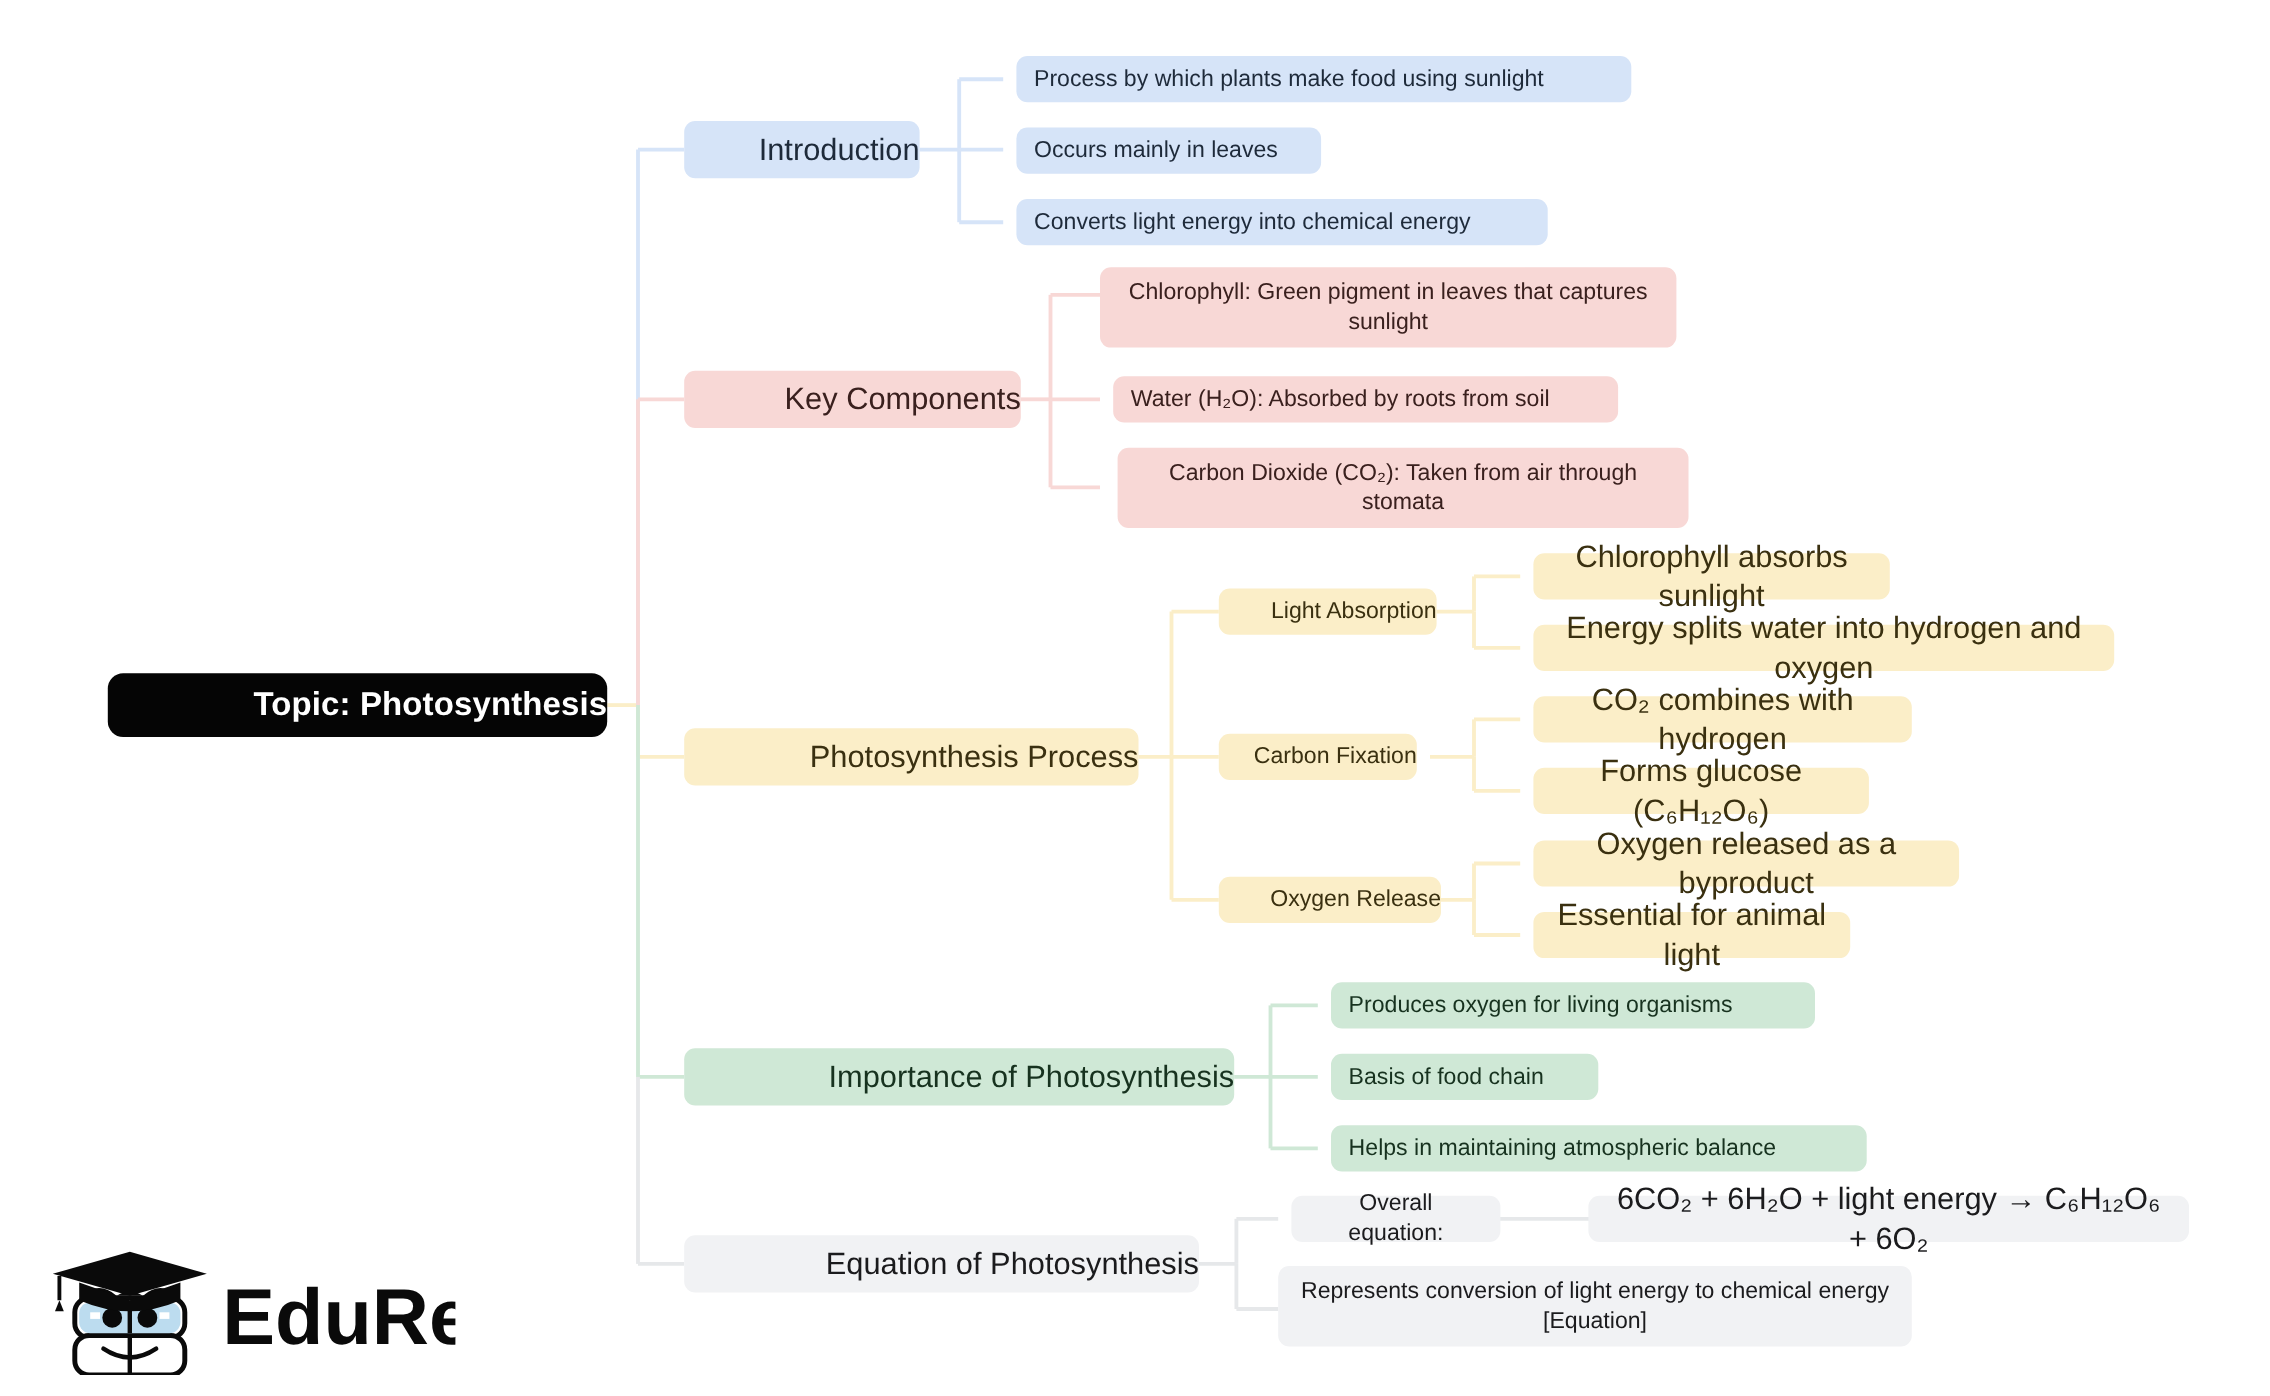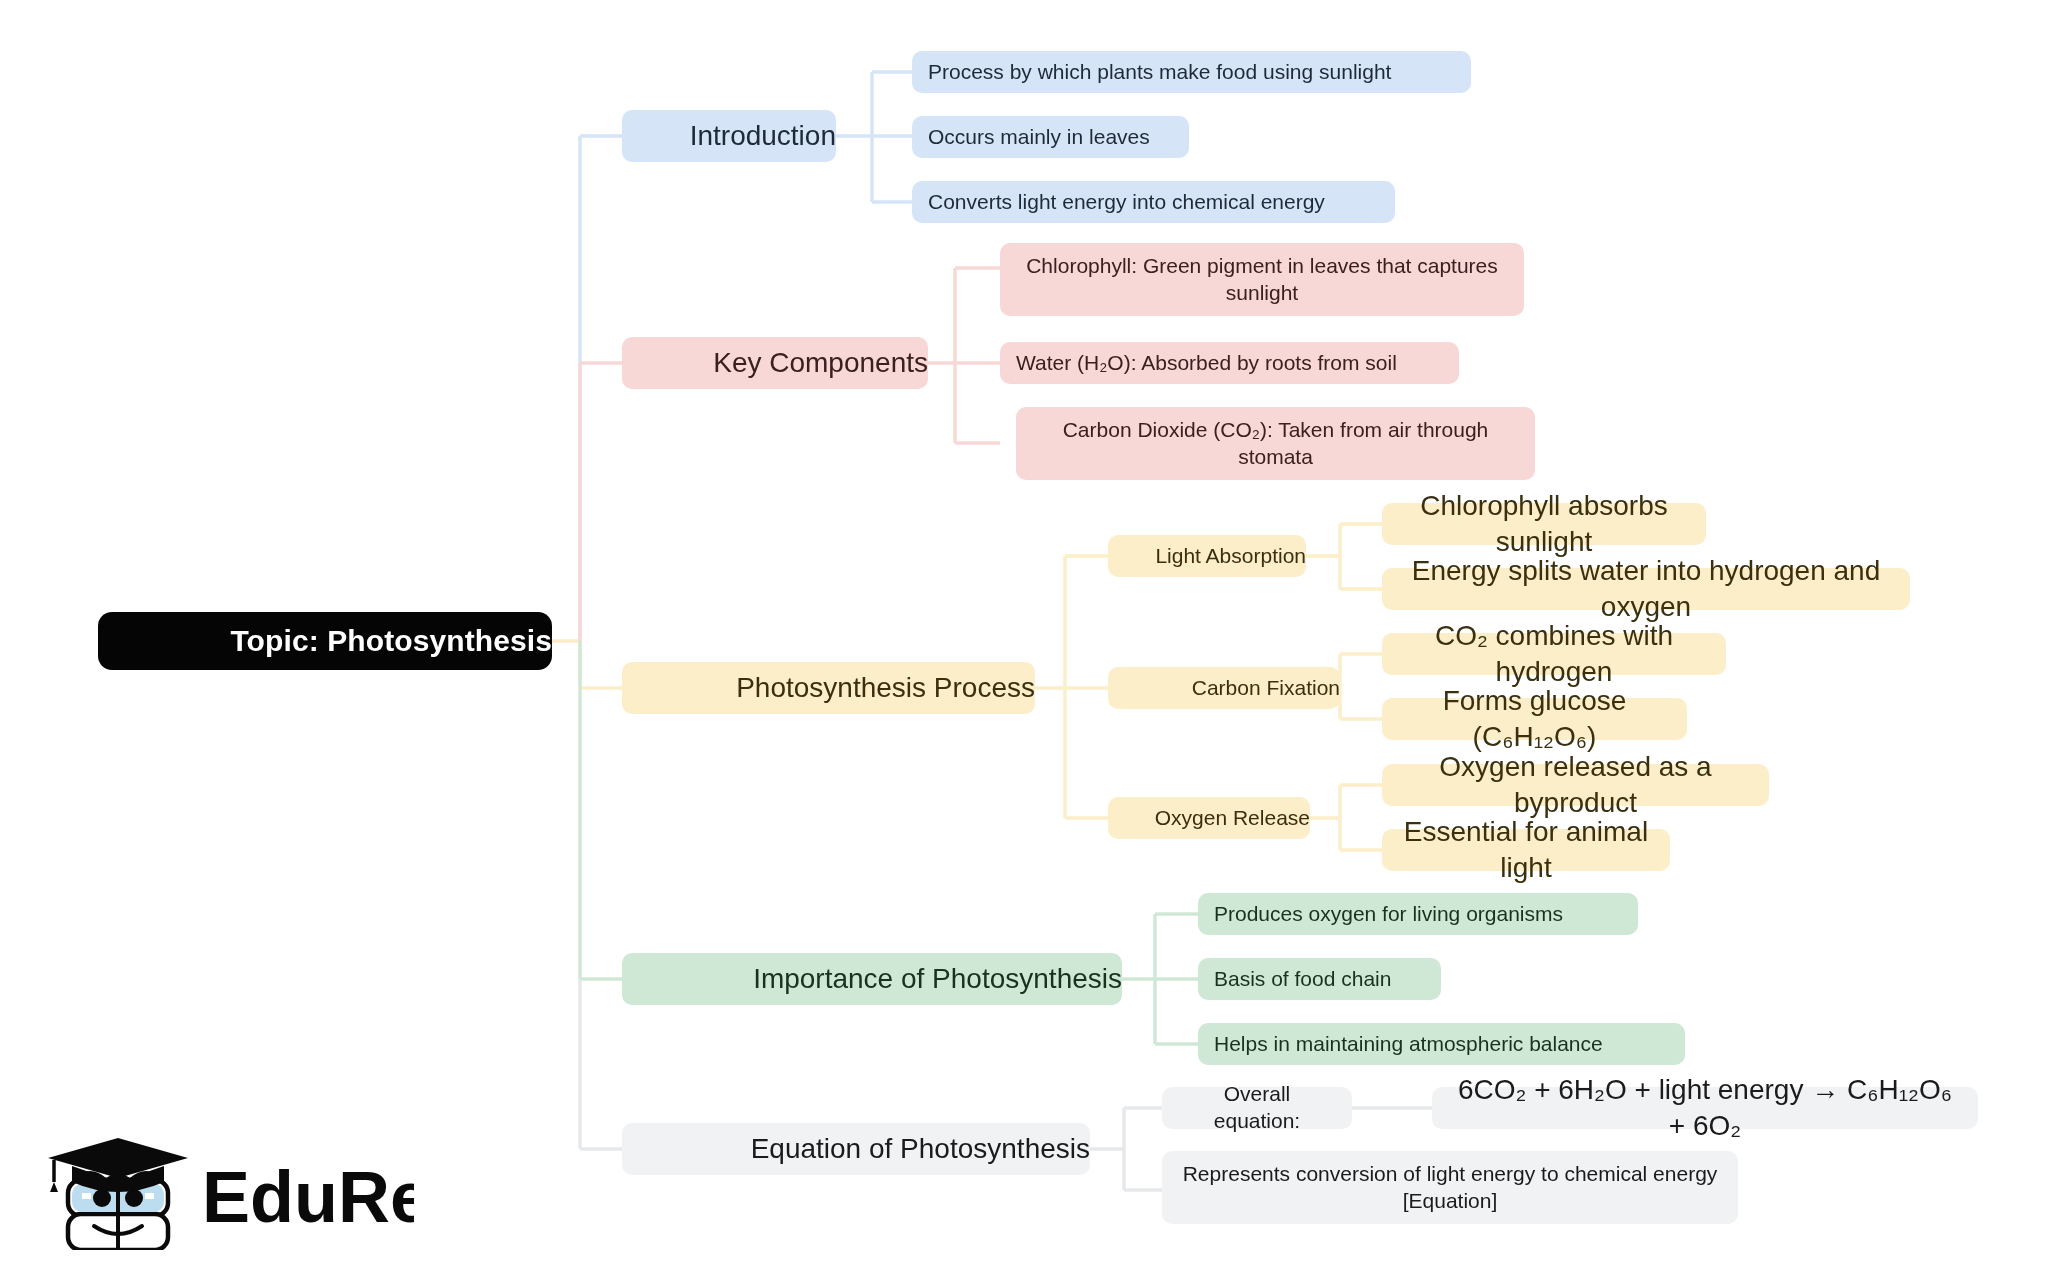--- a/index.html
+++ b/index.html
@@ -35,20 +35,21 @@
     display: flex;
     align-items: center;
     justify-content: flex-end;
     text-align: center;
     border-radius: 10px;
     line-height: 1.27;
     white-space: pre-wrap;
   }
   .node.left-align {
     justify-content: flex-start;
+    margin-left: 12px;
   }
   
   .n-root {
     background: #050505;
     color: #ffffff;
     font-weight: bold;
     font-size: 30px;
     border-radius: 14px;
     letter-spacing: 0.1px;
   }
@@ -199,21 +200,21 @@
   <div class="node l2 yellow" style="left:1108px; top:535px; width:198px; height:42px;">
     <span>Light Absorption</span>
   </div>
   <div class="node l3 yellow left-align" style="left:1382px; top:503px; width:324px; height:42px; padding:0 16px;">
     <span>Chlorophyll absorbs sunlight</span>
   </div>
   <div class="node l3 yellow left-align" style="left:1382px; top:568px; width:528px; height:42px; padding:0 16px;">
     <span>Energy splits water into hydrogen and oxygen</span>
   </div>
 
-  <div class="node l2 yellow" style="left:1108px; top:667px; width:232px; height:42px;">
+  <div class="node l2 yellow" style="left:1108px; top:667px; width:180px; height:42px;">
     <span>Carbon Fixation</span>
   </div>
   <div class="node l3 yellow left-align" style="left:1382px; top:633px; width:344px; height:42px; padding:0 16px;">
     <span>CO₂ combines with hydrogen</span>
   </div>
   <div class="node l3 yellow left-align" style="left:1382px; top:698px; width:305px; height:42px; padding:0 16px;">
     <span>Forms glucose (C₆H₁₂O₆)</span>
   </div>
 
   <div class="node l2 yellow" style="left:1108px; top:797px; width:202px; height:42px;">

